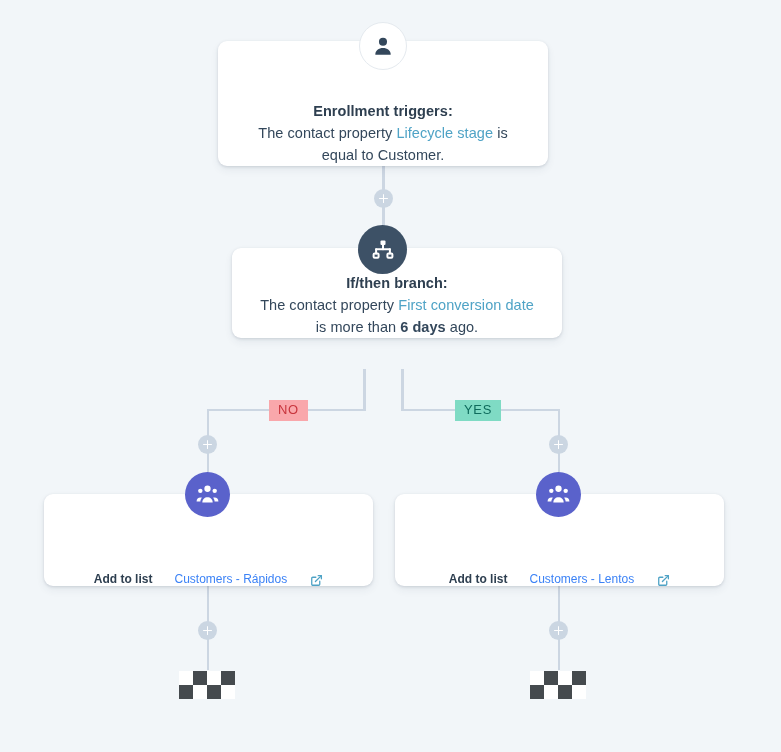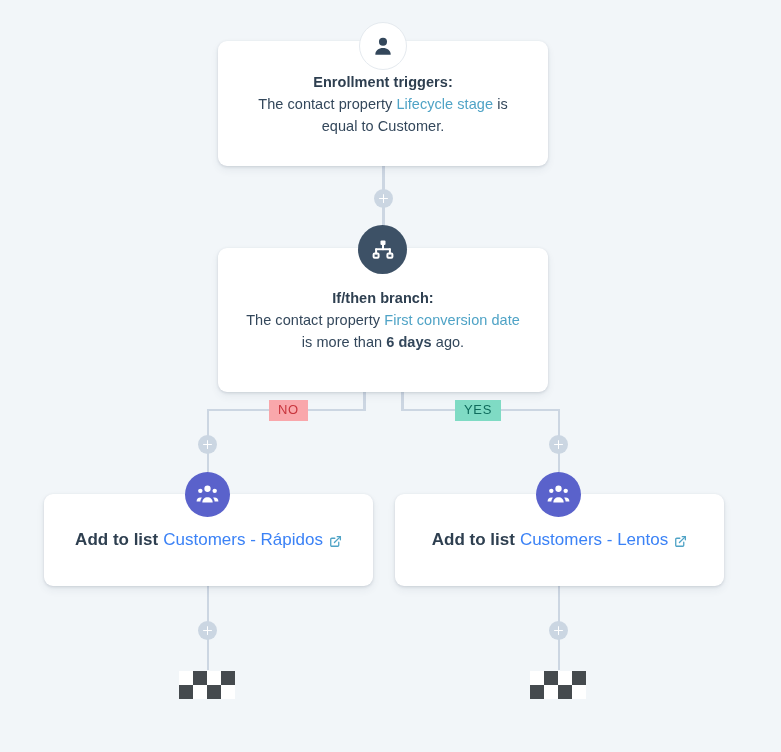--- a/index.html
+++ b/index.html
@@ -32,21 +32,21 @@
   
   .card {
     position: absolute;
     background: #ffffff;
     border-radius: 9px;
     box-shadow: 0 1px 3px rgba(45, 62, 80, 0.16), 0 4px 9px rgba(45, 62, 80, 0.07);
     box-sizing: border-box;
     display: flex;
     flex-direction: column;
     align-items: center;
-    justify-content: center;
+    justify-content: flex-end;
     text-align: center;
   }
 
   .card-text {
     color: #33475b;
     font-size: 14.5px;
     line-height: 22px;
     padding: 0 22px;
     letter-spacing: 0.05px;
   }
@@ -65,45 +65,45 @@
 
   
   #card-enrollment {
     left: 218px;
     top: 41px;
     width: 330px;
     height: 125px;
   }
   
   #card-branch {
-    left: 218px;
+    left: 232px;
     top: 248px;
     width: 330px;
-    height: 144px;
+    height: 90px;
   }
   
   #card-action-no {
     left: 44px;
     top: 494px;
     width: 329px;
     height: 92px;
   }
   #card-action-yes {
     left: 395px;
     top: 494px;
     width: 329px;
     height: 92px;
   }
   .action-text {
-    font-size: 17px;
+    font-size: 12px;
     color: #33475b;
     white-space: nowrap;
     display: flex;
     align-items: center;
-    gap: 5px;
+    gap: 22px;
   }
   .action-label {
     font-weight: bold;
     color: #2e3f50;
   }
   .action-list {
     color: #3b82f6;
   }
   .ext-icon {
     display: inline-flex;

